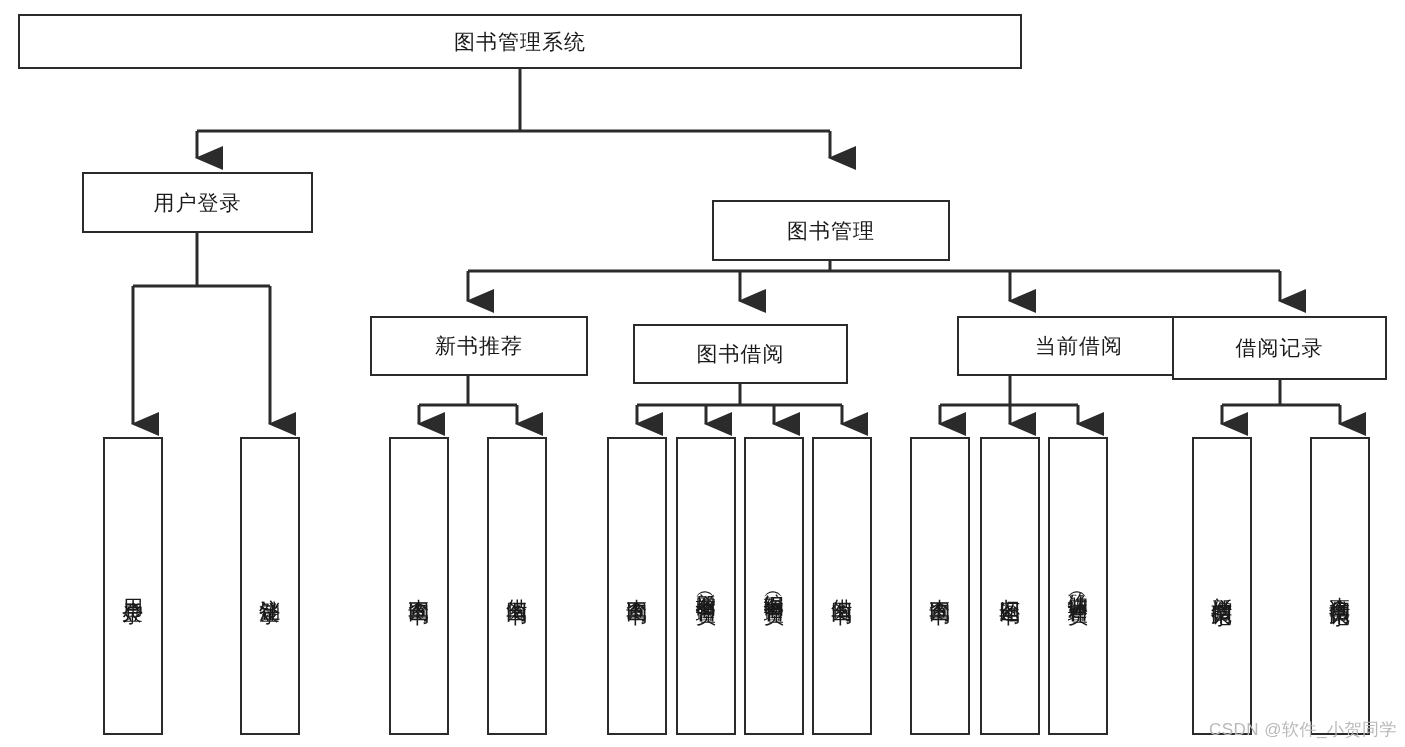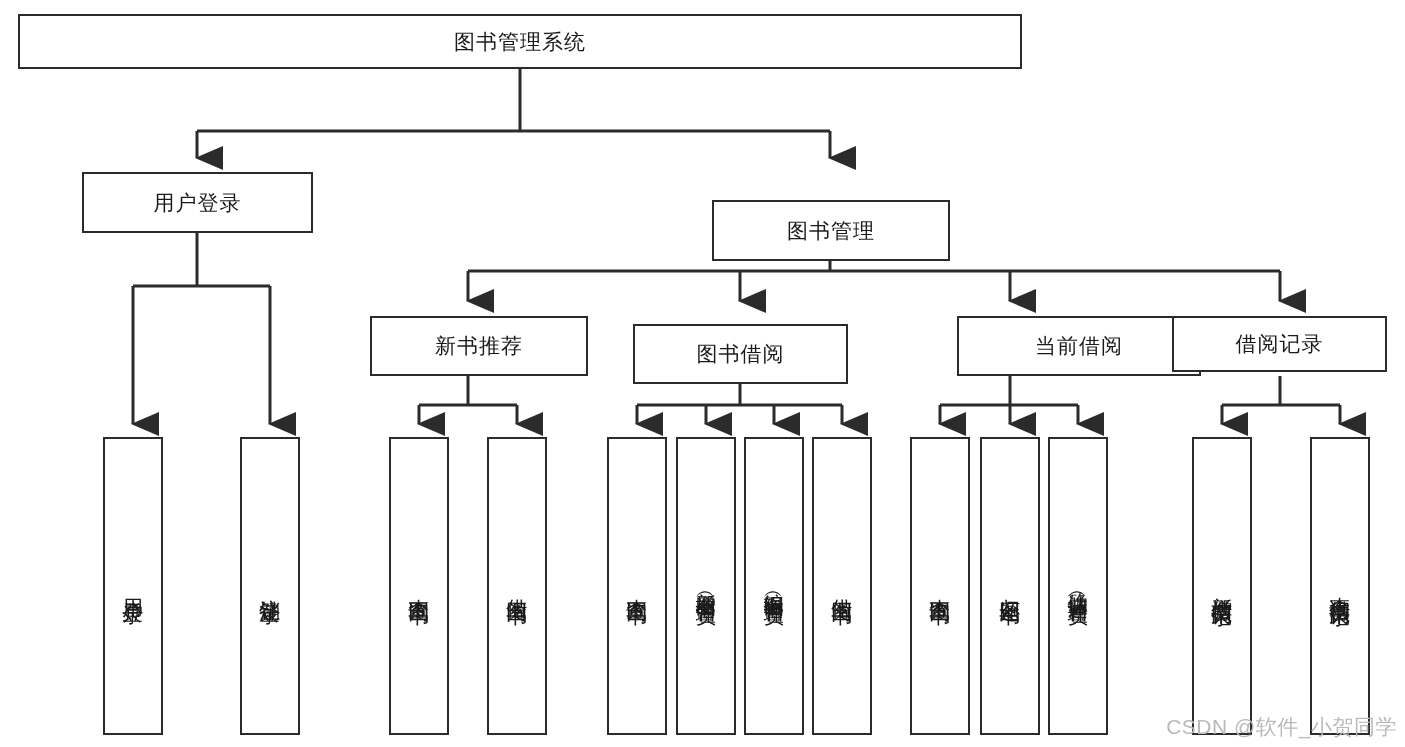--- a/index.html
+++ b/index.html
@@ -9,21 +9,21 @@
   svg#wires{position:absolute;left:0;top:0;width:1405px;height:747px;}
   .node{position:absolute;box-sizing:border-box;background:#ffffff;
         border:2.5px solid #2b2b2b;display:flex;align-items:center;
         justify-content:center;color:#1a1a1a;}
   .node.h{font-size:21px;letter-spacing:1px;}
   .node.v{padding:8px 0;}
   .vtext{writing-mode:vertical-rl;text-orientation:upright;
          font-size:21px;line-height:1.32;letter-spacing:2px;
          white-space:pre;text-align:center;}
   .vtext.fit{font-size:20px;}
-  #watermark{position:absolute;right:8px;bottom:6px;font-size:21px;
+  #watermark{position:absolute;right:8px;bottom:6px;font-size:17px;
              color:#b9b9b9;letter-spacing:.5px;pointer-events:none;}
 </style>
 </head>
 <body>
 
 <div id="stage">
 
   <svg id="wires" viewBox="0 0 1405 747" xmlns="http://www.w3.org/2000/svg">
     <defs>
       <marker id="arrow" viewBox="0 0 12 12" refX="6" refY="10" markerWidth="9" markerHeight="9" orient="auto-start-reverse">
@@ -91,21 +91,21 @@
 
   <div class="node h" style="left:370px;top:316px;width:218px;height:60px;">
     <span>新书推荐</span>
   </div>
   <div class="node h" style="left:633px;top:324px;width:215px;height:60px;">
     <span>图书借阅</span>
   </div>
   <div class="node h" style="left:925px;top:316px;width:244px;height:60px;margin-left:32px;">
     <span>当前借阅</span>
   </div>
-  <div class="node h" style="left:1172px;top:316px;width:215px;height:56px;align-items:center;">
+  <div class="node h" style="left:1172px;top:316px;width:215px;height:64px;align-items:center;">
     <span>借阅记录</span>
   </div>
 
   <div class="node v" style="left:103px;top:437px;width:60px;height:298px;">
     <span class="vtext">用户登录</span>
   </div>
   <div class="node v" style="left:240px;top:437px;width:60px;height:298px;">
     <span class="vtext">注销登录</span>
   </div>
 

